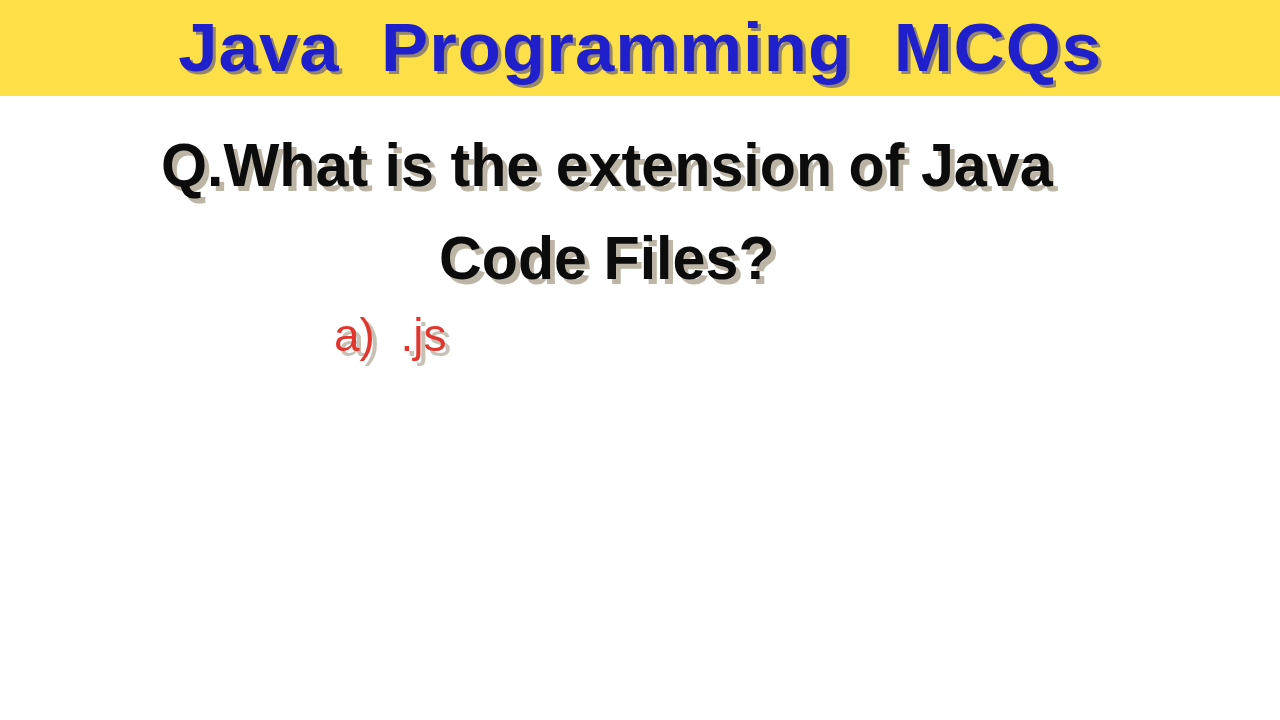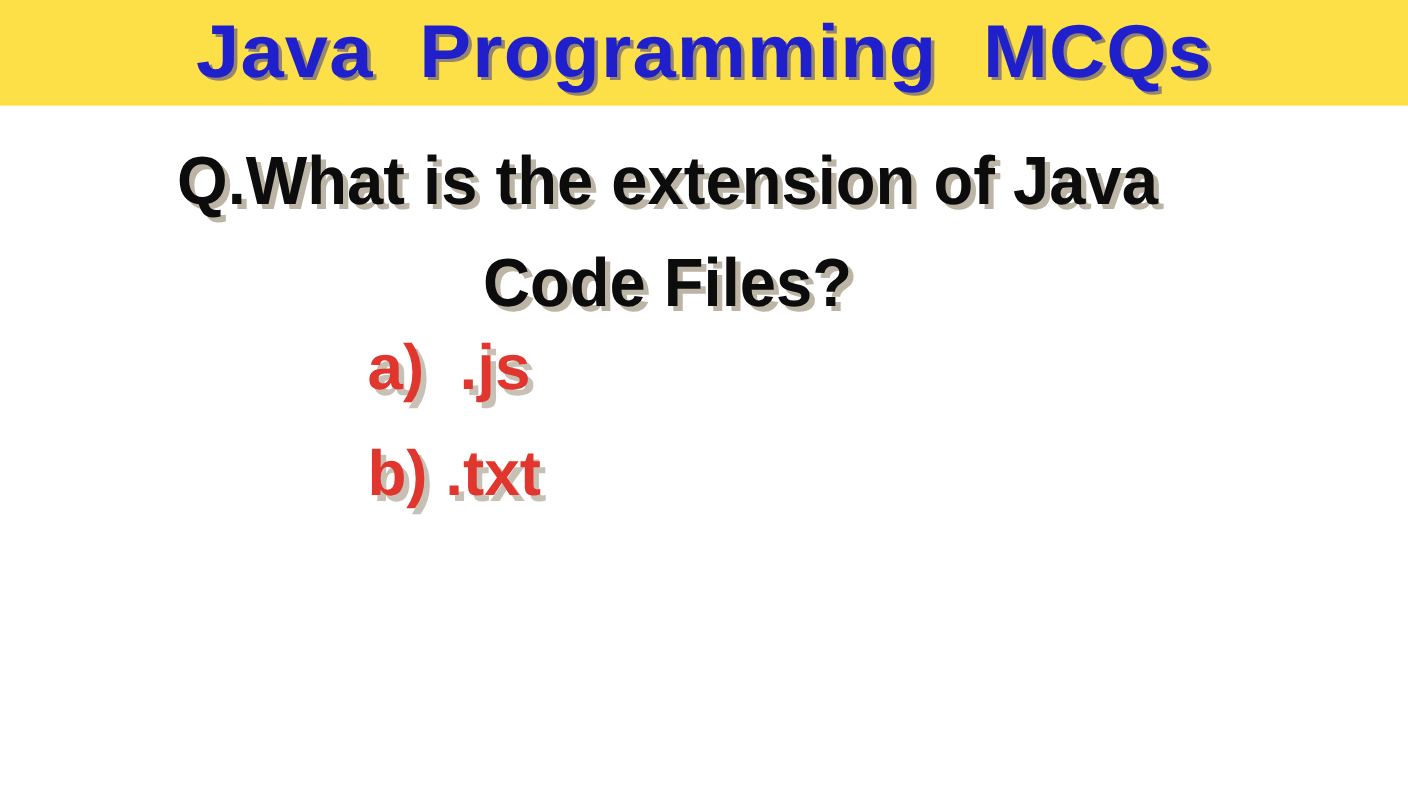--- a/index.html
+++ b/index.html
@@ -80,22 +80,22 @@
   }
 
   .option-row {
     height: 96px;
     display: flex;
     align-items: flex-start;
   }
 
   .option-text {
     font-family: "Liberation Sans", "DejaVu Sans", sans-serif;
-    font-weight: bold;
-    font-size: 58px;
+    font-weight: normal;
+    font-size: 46px;
     line-height: 70px;
     color: #e0362e;
     white-space: pre;
     text-shadow: 5px 5px 0 rgba(180,172,156,0.75);
   }
 </style>
 </head>
 <body>
 
 <div id="slide">
@@ -108,21 +108,18 @@
     <div class="question-line">Q.What is the extension of Java</div>
     <div class="question-line">Code Files?</div>
   </div>
 
   <div id="options-block">
 
     <div class="option-row">
       <span class="option-text">a)  .js</span>
     </div>
 
-    <div class="option-row">
-      <span class="option-text">b) .txt</span>
-    </div>
 
 
 
   </div>
 
 </div>
 
 </body></html>

